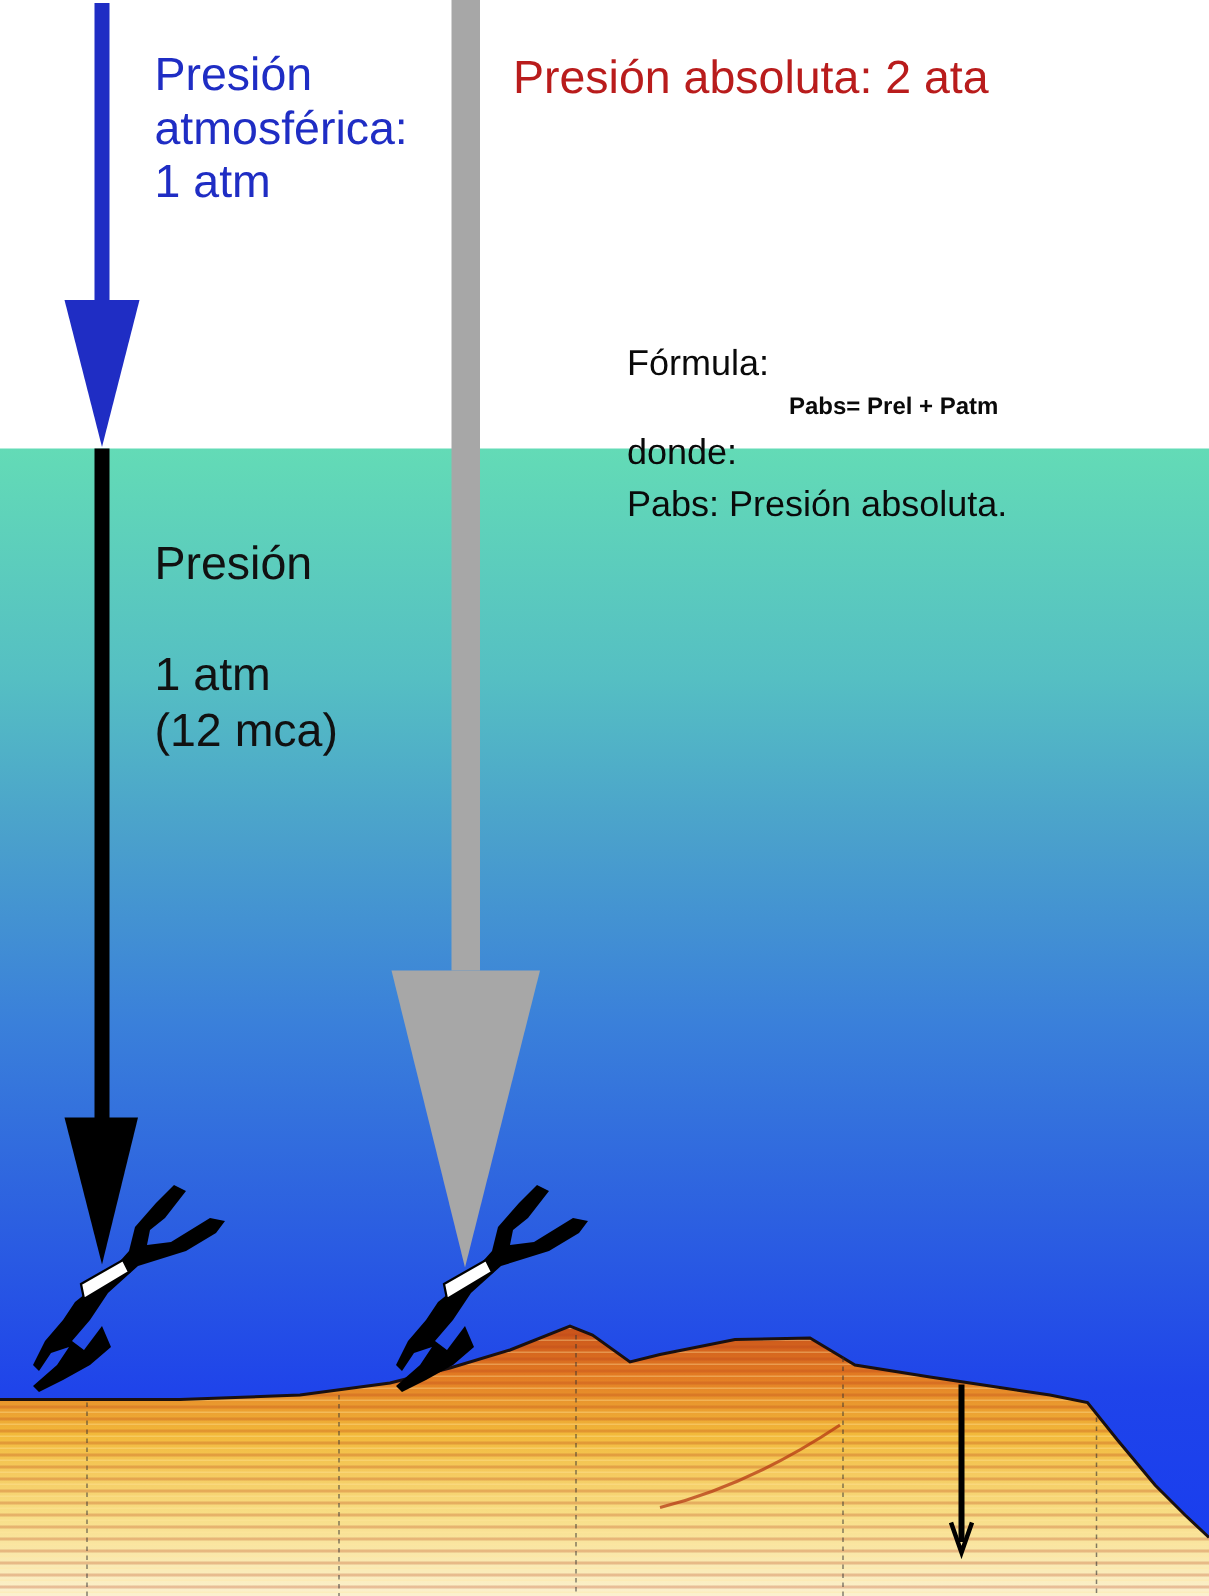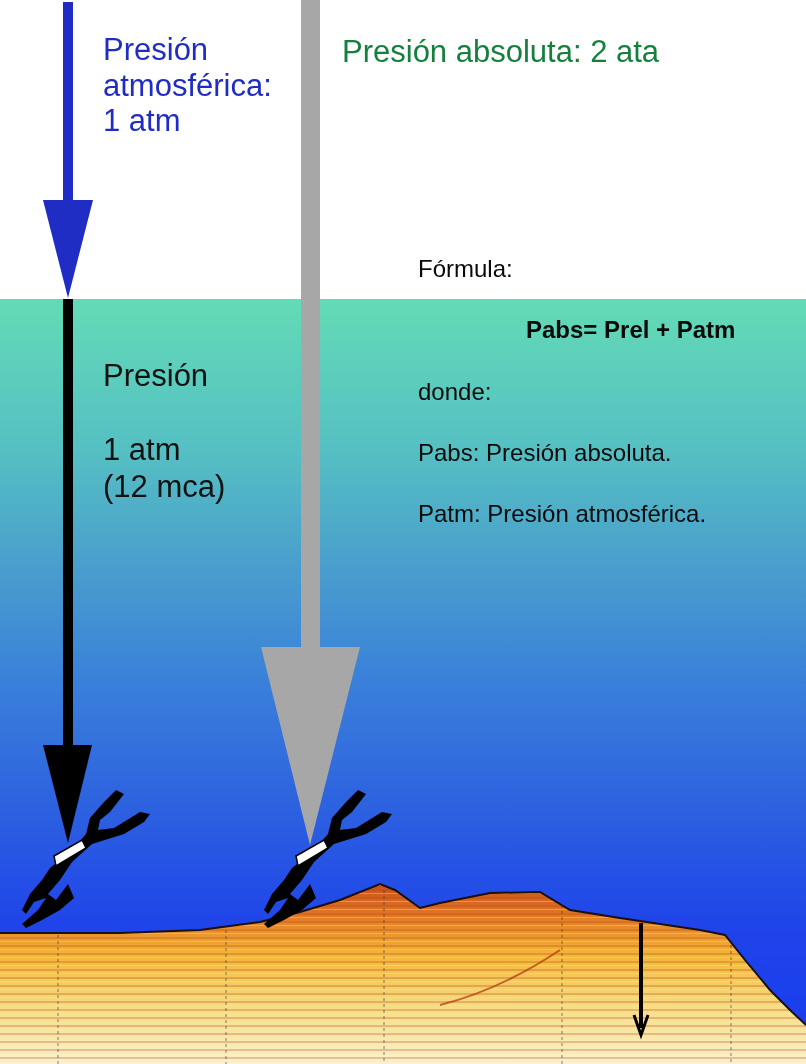--- a/index.html
+++ b/index.html
@@ -2,25 +2,25 @@
 <html><head>
 <meta charset="utf-8">
 <style>
   html, body { margin: 0; padding: 0; }
   body { width: 806px; height: 1064px; position: relative; overflow: hidden; background: #ffffff; font-family: "Liberation Sans", sans-serif; }
   .sky { position: absolute; left: 0; top: 0; width: 806px; height: 299px; background: #ffffff; }
   .water { position: absolute; left: 0; top: 299px; width: 806px; height: 765px;
     background: linear-gradient(to bottom, #63dbb6 0%, #55bfc3 20%, #4aa0cc 34%, #3a80da 50%, #2d62e0 66%, #1f44ea 82%, #173bf0 100%); }
   .label { position: absolute; margin: 16px; line-height: 1.22; font-size: 30px; }
   .atm-label { left: 87px; top: 16px; color: #1f2dc4; font-size: 31px; line-height: 1.15; }
-  .abs-label { left: 326px; top: 17px; color: #15803d; font-size: 31px; }
+  .abs-label { left: 326px; top: 17px; color: #b91c1c; font-size: 31px; }
   .rel-label { left: 87px; top: 342px; color: #111111; font-size: 31px; line-height: 1.19; }
   .formula { position: absolute; left: 418px; top: 225px; color: #0a0a0a; font-size: 24px; line-height: 1.47; }
-  .formula .eq { font-weight: bold; padding-left: 108px; display: block; font-size: 24px; }
-  .formula div { white-space: nowrap; margin-top: 26px; }
+  .formula .eq { font-weight: bold; padding-left: 108px; display: block; font-size: 16px; }
+  .formula div { white-space: nowrap; }
   svg { position: absolute; left: 0; top: 0; }
 </style>
 </head>
 <body>
 
 <div class="sky"></div>
 <div class="water"></div>
 
 <svg width="806" height="1064" viewBox="0 0 806 1064">
   <defs>
@@ -93,14 +93,13 @@
   <div style="height:37px"></div>
   <div>1 atm</div>
   <div>(12 mca)</div>
 </div>
 
 <div class="formula">
   <div>Fórmula:</div>
   <div class="eq">Pabs= Prel + Patm</div>
   <div>donde:</div>
   <div>Pabs: Presión absoluta.</div>
-  <div>Patm: Presión atmosférica.</div>
 </div>
 
 </body></html>

